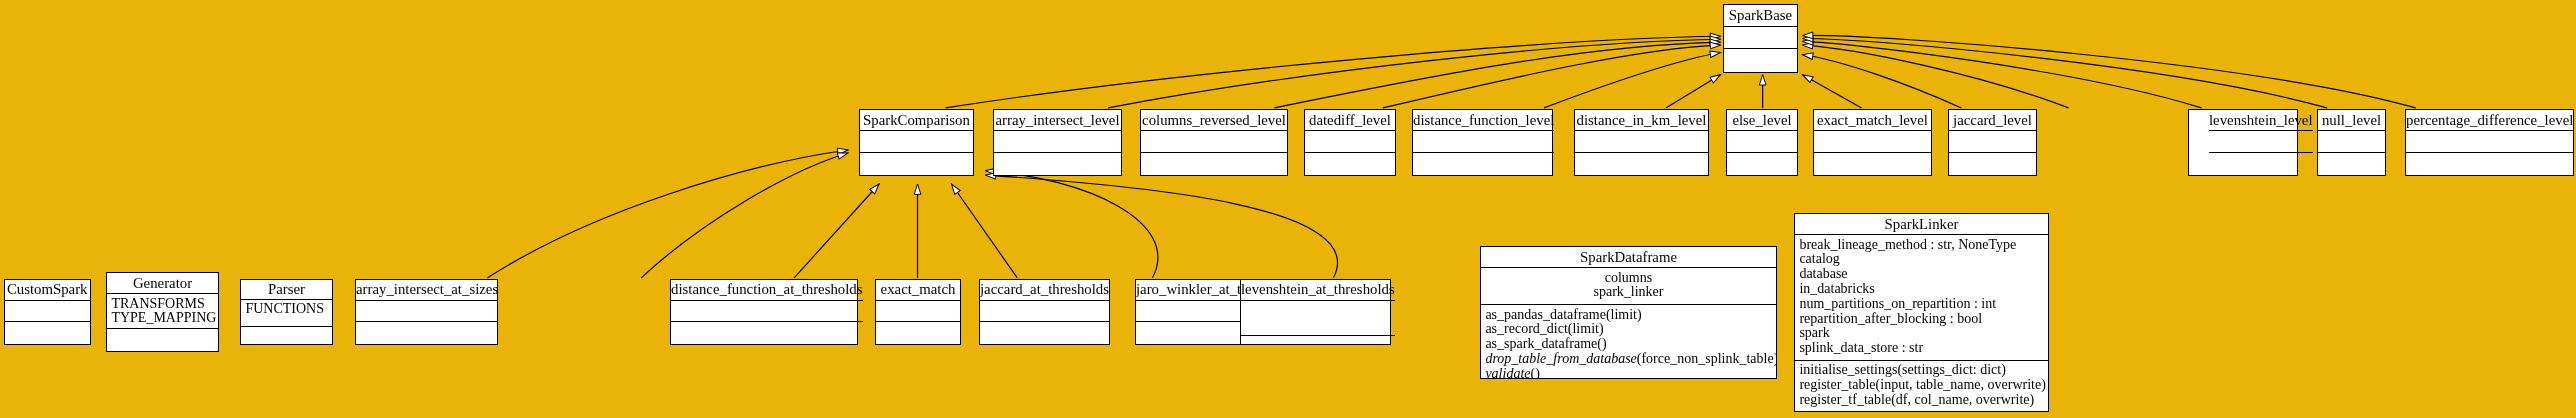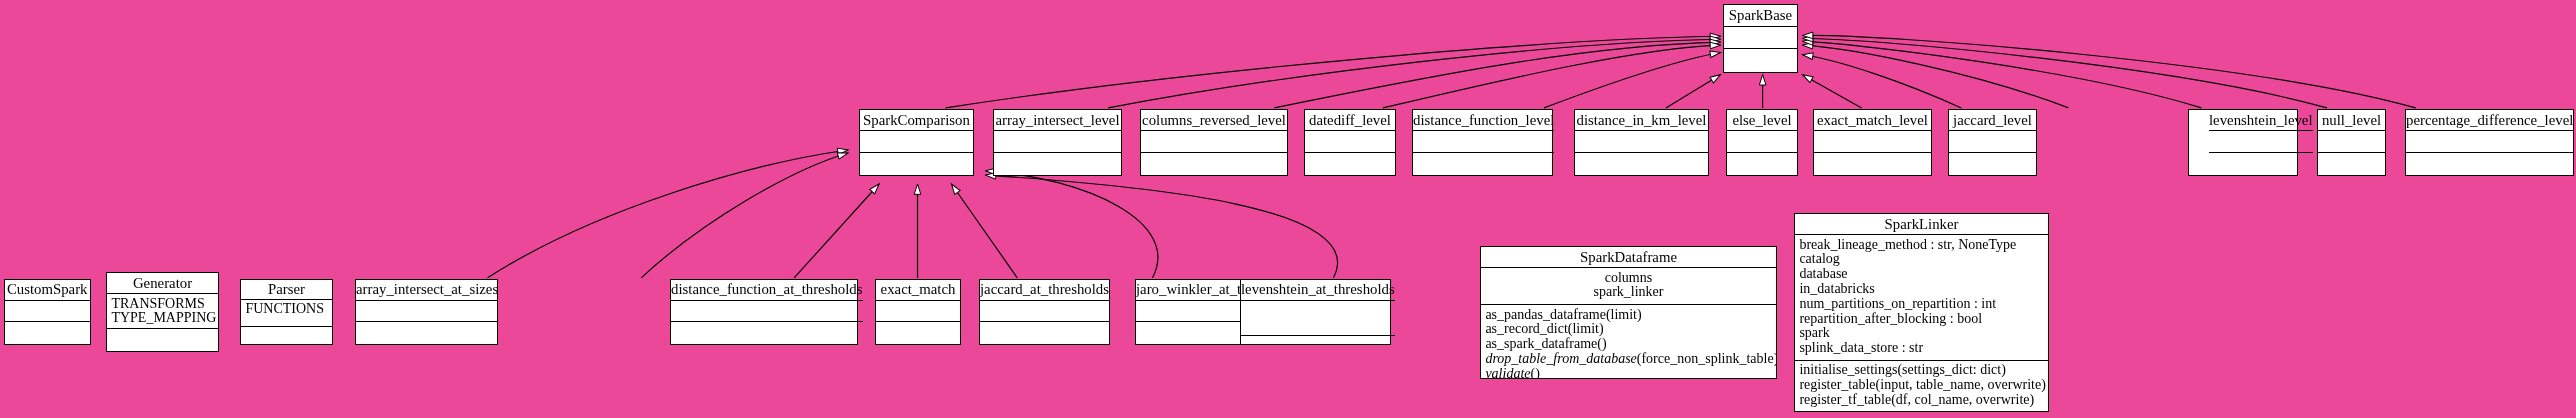--- a/index.html
+++ b/index.html
@@ -1,16 +1,16 @@
 <!DOCTYPE html>
 <html style="font-size:11.8px"><head>
 <meta charset="utf-8">
 <style>
   html,body{margin:0;padding:0;background:#ffffff;}
-  #canvas{position:relative;width:2576px;height:419px;background:#ec4899;overflow:hidden;
+  #canvas{position:relative;width:2576px;height:419px;background:#eab308;overflow:hidden;
           font-family:"Liberation Serif","DejaVu Serif",serif;color:#000;}
   #edges{position:absolute;left:0;top:0;width:2576px;height:419px;}
   .uml{position:absolute;display:grid;grid-template-rows:21.4px 1fr 1fr;box-sizing:border-box;
        background:#fff;border:1.3px solid #000;}
   .uml .t{display:flex;align-items:center;justify-content:center;border-bottom:1.3px solid #000;
           font-size:14.8px;white-space:nowrap;}
   .uml .cmp{border-bottom:1.3px solid #000;padding:2.2px 4.4px;overflow:hidden;}
   .uml .cmp.methods{border-bottom:none;}
   .ln{font-size:14px;line-height:14.8px;white-space:nowrap;}
   .center-attrs .attrs{text-align:center;}

